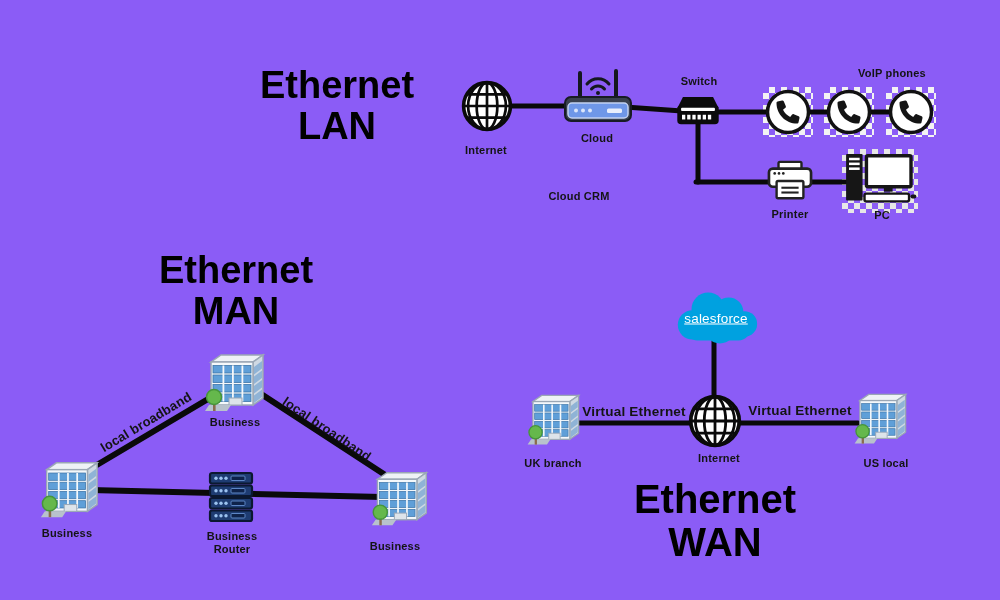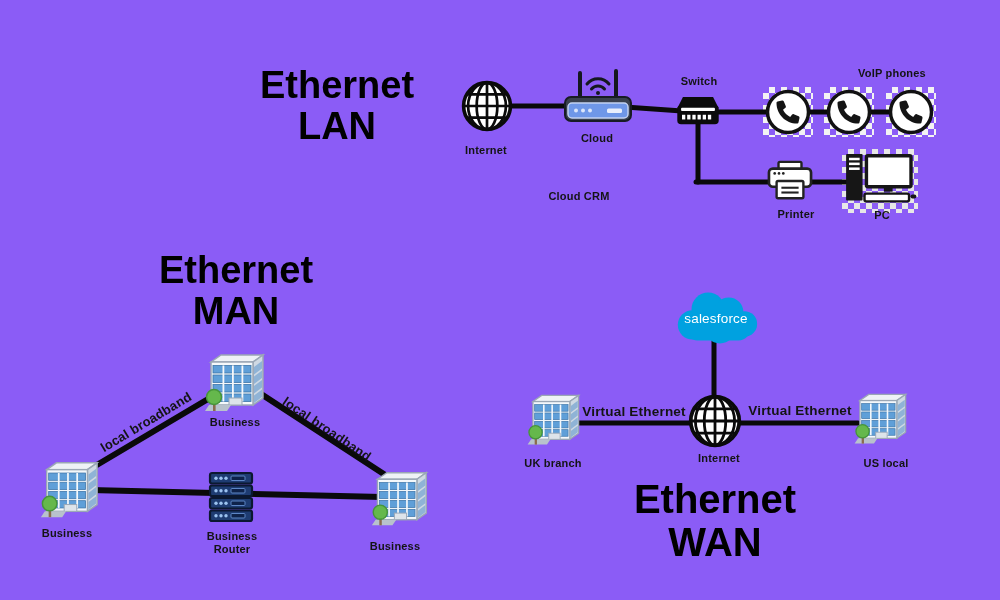--- a/index.html
+++ b/index.html
@@ -33,21 +33,21 @@
       linear-gradient(45deg, #e7e7e7 25%, transparent 25%, transparent 75%, #e7e7e7 75%);
     background-size:12px 12px; background-position:0 0, 6px 6px;
   }
   .checker-faint {
     background-image:
       linear-gradient(45deg, #f3f3f3 25%, transparent 25%, transparent 75%, #f3f3f3 75%),
       linear-gradient(45deg, #f3f3f3 25%, transparent 25%, transparent 75%, #f3f3f3 75%);
   }
   .cloud-text {
     position:absolute; transform:translate(-50%,-50%);
-    color:#ffffff; font-size:13.5px; font-weight:400; letter-spacing:0.2px;
+    color:#ffffff; font-size:13.5px; font-weight:400; letter-spacing:0.2px;text-decoration:underline;
   }
 </style>
 </head>
 <body>
 
 <div class="canvas">
 
   <svg width="0" height="0" style="position:absolute">
     <defs>
       <symbol id="sym-globe" viewBox="0 0 60 60">
@@ -238,21 +238,21 @@
     </svg>
   <svg class="icon" style="left:911px; top:112px; width:48px; height:48px;">
       <use href="#sym-phone"></use>
     </svg>
 
   <div class="node-label" style="left:579px; top:196px;">Cloud CRM</div>
 
   <svg class="icon" style="left:790px; top:182px; width:48px; height:44px;">
       <use href="#sym-printer"></use>
     </svg>
-  <div class="node-label" style="left:790px; top:214px;margin-left:6px;">Printer</div>
+  <div class="node-label" style="left:790px; top:214px;">Printer</div>
 
   <svg class="icon" style="left:880px; top:181px; width:74px; height:62px;">
       <use href="#sym-pc"></use>
     </svg>
   <div class="node-label" style="left:882px; top:215px;">PC</div>
 
   <div class="title title-38" style="left:236px; top:291px;">
     <span>Ethernet</span>
     <span>MAN</span>
   </div>

